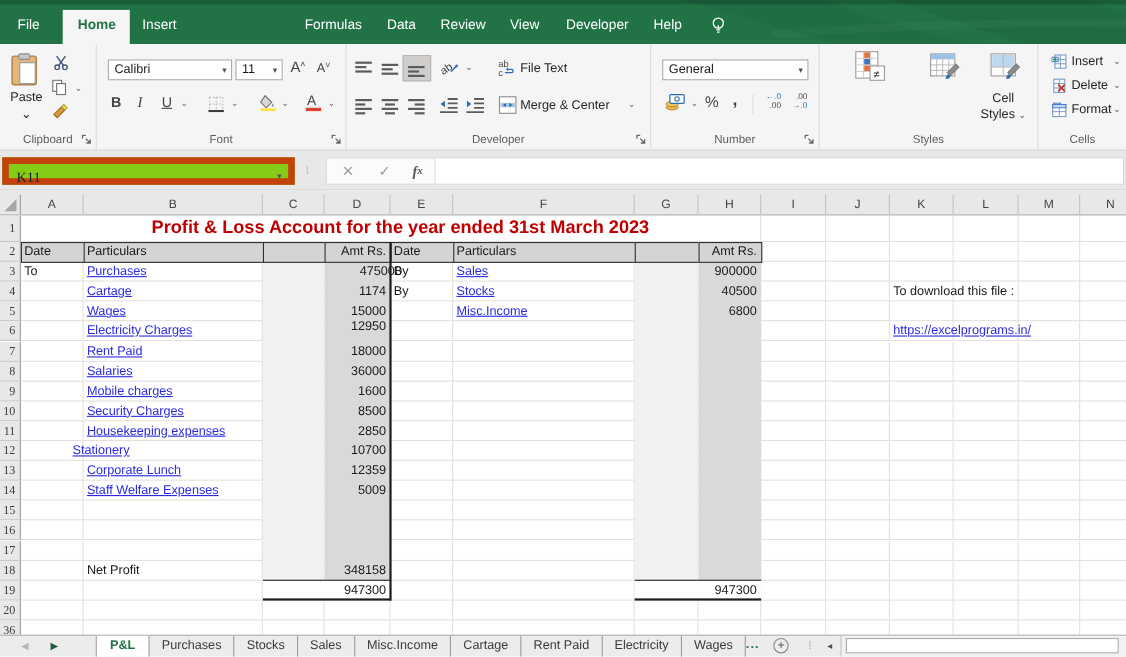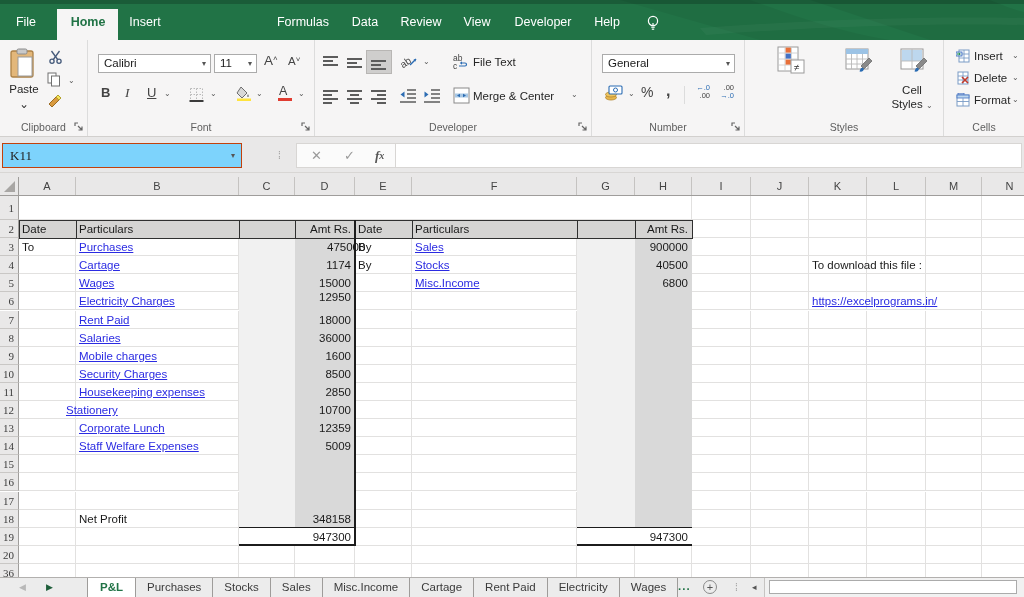--- a/index.html
+++ b/index.html
@@ -27,21 +27,21 @@
   .combo .cbtext { position:absolute; left:5px; top:0; line-height:17px; }
   .combo .cbcaret { position:absolute; right:4px; top:0; line-height:17px; font-size:8px; color:#555; }
   .biglabel { position:absolute; text-align:center; font-size:11.5px; color:#262626; line-height:13.5px; }
   .alnicon { position:absolute; width:17px; height:16px; }
   .alnicon div { position:absolute; height:2px; background:#5c5c5c; }
   .selbox { position:absolute; background:#cfcecd; border:1px solid #b8b6b4; }
   .cellrow { position:absolute; font-size:11.5px; color:#262626; }
 
   
   #fbar { left:0; top:137px; width:1024px; height:36px; background:#e9e8e8; border-bottom:1px solid #d8d6d4; }
-  #namebox { position:absolute; left:2px; top:6px; width:240px; height:25px; background:#7dd3fc; border:1px solid #c2410c; }
+  #namebox { position:absolute; left:2px; top:6px; width:266px; height:25px; background:#84cc16; border:6px solid #c2410c; }
   #namebox .nbtext { position:absolute; left:7px; top:0; line-height:23px; font-family:"Liberation Serif", serif; font-size:13px; color:#222; }
   #namebox .nbcaret { position:absolute; right:6px; top:0; line-height:23px; font-size:8px; color:#555; }
   #fbar .dots { position:absolute; left:278px; top:6px; height:25px; line-height:25px; color:#a0a0a0; font-size:10px; }
   #fbtns { position:absolute; left:296px; top:6px; width:100px; height:25px; background:#fbfbfb; border:1px solid #d8d6d4; }
   #fbtns span { position:absolute; top:0; line-height:23px; }
   #fx-input { position:absolute; left:396px; top:6px; width:626px; height:25px; background:#fff; border:1px solid #d8d6d4; border-left:none; }
 
   
   #colhdrs { left:0; top:173px; width:1024px; height:23px; background:#e9e8e8; border-bottom:1px solid #9f9d9b; }
   .colhdr { position:absolute; top:4px; height:18px; line-height:18px; text-align:center; color:#444; font-size:11px; border-right:1px solid #c5c3c1; }
@@ -714,20 +714,21 @@
     <div class="rowhdr" style="left: 0px; top: 205px; width: 19px; height: 18.1px; position: absolute; line-height: 18.1px;">12</div>
     <div class="rowhdr" style="left: 0px; top: 223.1px; width: 19px; height: 18.1px; position: absolute; line-height: 18.1px;">13</div>
     <div class="rowhdr" style="left: 0px; top: 241.2px; width: 19px; height: 18.1px; position: absolute; line-height: 18.1px;">14</div>
     <div class="rowhdr" style="left: 0px; top: 259.3px; width: 19px; height: 18.1px; position: absolute; line-height: 18.1px;">15</div>
     <div class="rowhdr" style="left: 0px; top: 277.4px; width: 19px; height: 18.1px; position: absolute; line-height: 18.1px;">16</div>
     <div class="rowhdr" style="left: 0px; top: 295.5px; width: 19px; height: 18.1px; position: absolute; line-height: 18.1px;">17</div>
     <div class="rowhdr" style="left: 0px; top: 313.6px; width: 19px; height: 18.1px; position: absolute; line-height: 18.1px;">18</div>
     <div class="rowhdr" style="left: 0px; top: 331.7px; width: 19px; height: 18.1px; position: absolute; line-height: 18.1px;">19</div>
     <div class="rowhdr" style="left: 0px; top: 349.8px; width: 19px; height: 18.1px; position: absolute; line-height: 18.1px;">20</div>
     <div class="rowhdr" style="left: 0px; top: 367.9px; width: 19px; height: 18.1px; position: absolute; line-height: 18.1px;">36</div>
+    <div class="celltext" id="sheet-title" style="left: 19px; top: 0px; width: 690px; height: 24px; position: absolute; line-height: 23px;">Profit &amp; Loss Account for the year ended 31st March 2023</div>
     <div class="celltext" style="left: 22px; top: 24px; height: 18.1px; position: absolute; line-height: 18.1px;">Date</div>
     <div class="celltext" style="left: 79px; top: 24px; height: 18.1px; position: absolute; line-height: 18.1px;">Particulars</div>
     <div class="celltext" style="left: 295px; top: 24px; height: 18.1px; position: absolute; line-height: 18.1px; width: 56px; text-align: right;">Amt Rs.</div>
     <div class="celltext" style="left: 358px; top: 24px; height: 18.1px; position: absolute; line-height: 18.1px;">Date</div>
     <div class="celltext" style="left: 415px; top: 24px; height: 18.1px; position: absolute; line-height: 18.1px;">Particulars</div>
     <div class="celltext" style="left: 635px; top: 24px; height: 18.1px; position: absolute; line-height: 18.1px; width: 53px; text-align: right;">Amt Rs.</div>
     <div class="celltext" style="left: 22px; top: 42.1px; height: 18.1px; position: absolute; line-height: 18.1px;">To</div>
     <div class="celltext link" style="left: 79px; top: 42.1px; height: 18.1px; position: absolute; line-height: 18.1px;">Purchases</div>
     <div class="celltext" style="left: 295px; top: 42.1px; height: 18.1px; position: absolute; line-height: 18.1px; width: 56px; text-align: right; padding-left: 32px;">475000</div>
     <div class="celltext" style="left: 358px; top: 42.1px; height: 18.1px; position: absolute; line-height: 18.1px;">By</div>

